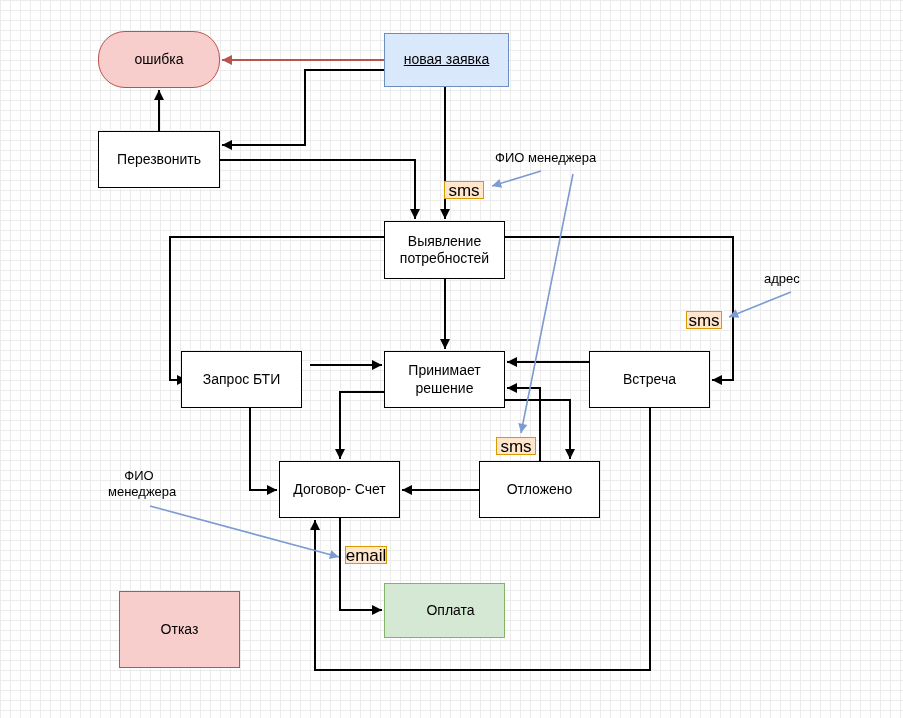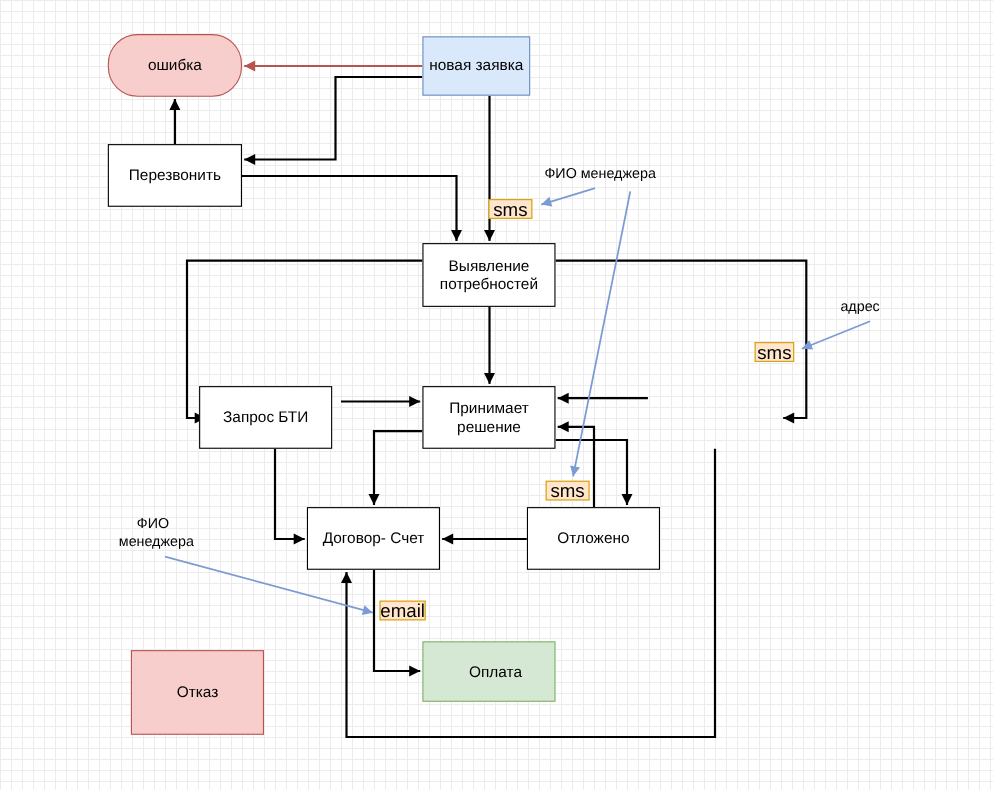--- a/index.html
+++ b/index.html
@@ -80,25 +80,26 @@
     <path class="edge" d="M340 518 L340 610 L382 610" marker-end="url(#ah-black)"></path>
     <path class="edge" d="M650 408 L650 670 L315 670 L315 520" marker-end="url(#ah-black)"></path>
 
     <path class="note-arrow" d="M541 171 L492 186" marker-end="url(#ah-blue)"></path>
     <path class="note-arrow" d="M573 174 L521 433" marker-end="url(#ah-blue)"></path>
     <path class="note-arrow" d="M791 292 L729 317" marker-end="url(#ah-blue)"></path>
     <path class="note-arrow" d="M150 506 L339 557" marker-end="url(#ah-blue)"></path>
   </svg>
 
   <div class="node red" style="left:98px;  top:31px;  width:122px; height:57px;border-radius:27px;">ошибка</div>
-  <div class="node blue" style="left:384px; top:33px;  width:98px; height:54px;">новая заявка</div>
+  <div class="node blue" style="left:384px; top:33px;  width:125px; height:54px;text-decoration:underline;">новая заявка</div>
   <div class="node" style="left:98px;  top:131px; width:122px; height:57px;">Перезвонить</div>
   <div class="node" style="left:384px; top:221px; width:121px; height:58px; padding:0 10px;">Выявление потребностей</div>
   <div class="node" style="left:181px; top:351px; width:121px; height:57px;">Запрос БТИ</div>
   <div class="node" style="left:384px; top:351px; width:121px; height:57px; padding:0 14px;">Принимает решение</div>
+  <div class="node" style="left:589px; top:351px; width:121px; height:57px;">Встреча</div>
   <div class="node" style="left:279px; top:461px; width:121px; height:57px;">Договор- Счет</div>
   <div class="node" style="left:479px; top:461px; width:121px; height:57px;">Отложено</div>
   <div class="node green" style="left:384px; top:583px; width:121px; height:55px;">Оплата</div>
   <div class="node red" style="left:119px; top:591px; width:121px; height:77px;">Отказ</div>
 
   <div class="badge" style="left:444px; top:181px; width:40px; height:18px;">sms</div>
   <div class="badge" style="left:686px; top:311px; width:36px; height:18px;">sms</div>
   <div class="badge" style="left:496px; top:437px; width:40px; height:18px;">sms</div>
   <div class="badge" style="left:345px; top:546px; width:42px; height:18px;">email</div>
 

